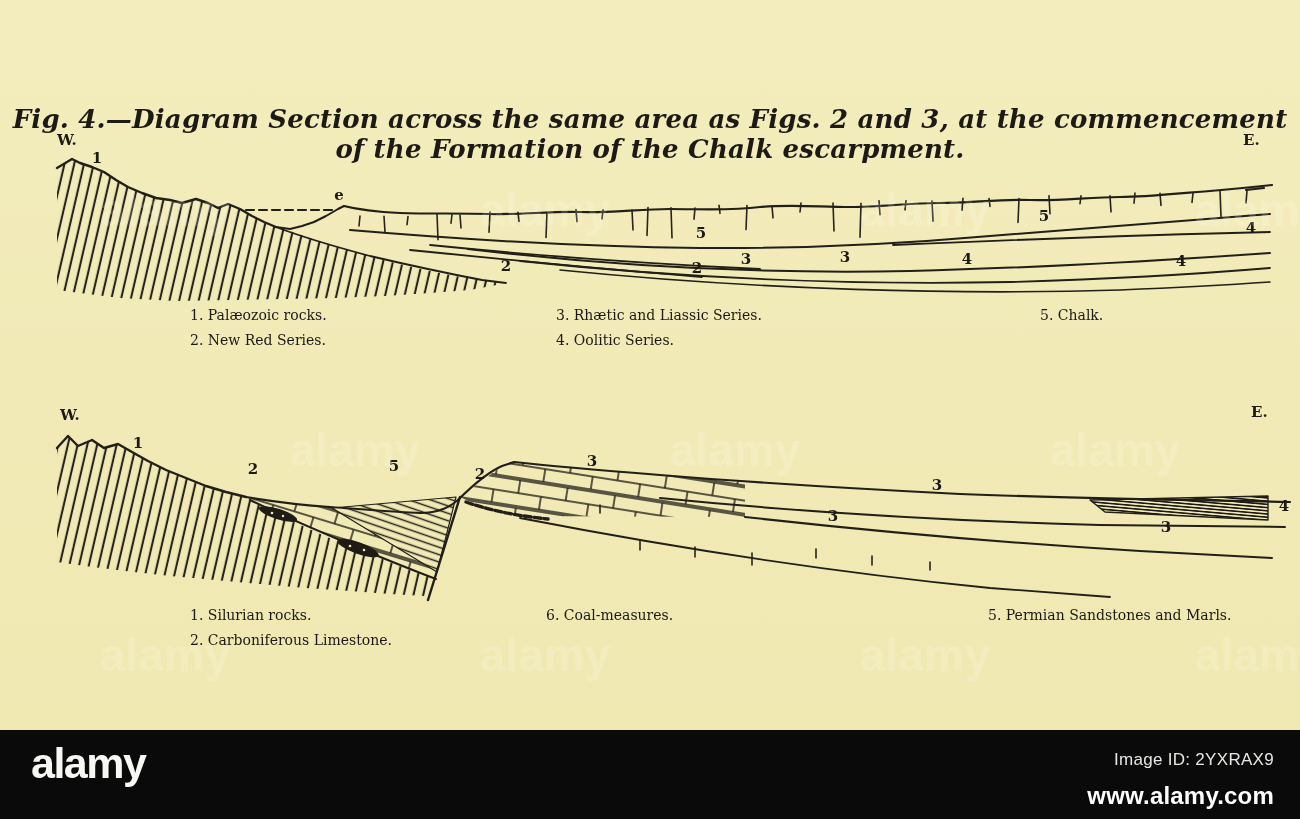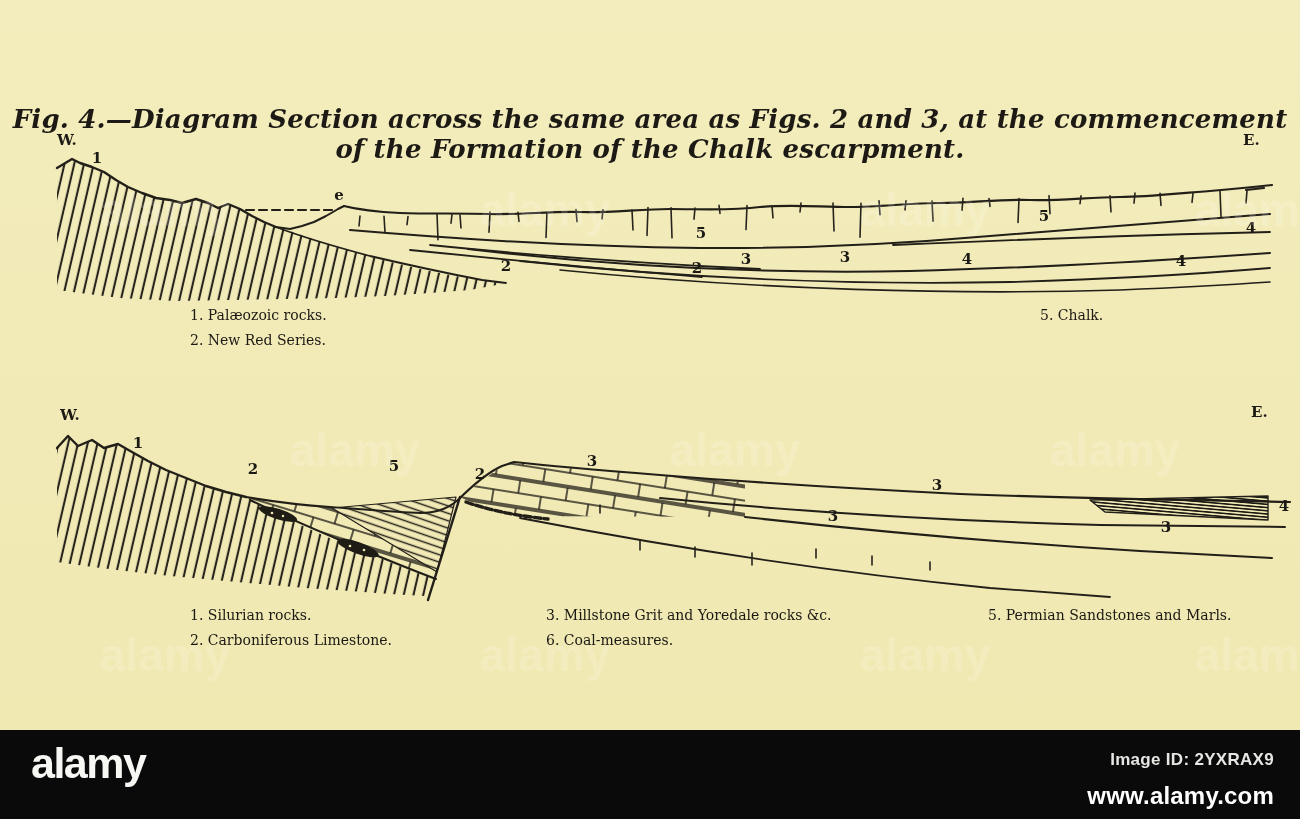--- a/index.html
+++ b/index.html
@@ -30,21 +30,21 @@
   }
   .alamy-bar{
     position:absolute;left:0;top:730px;width:1300px;height:89px;background:#0a0a0a;
     font-family:"Liberation Sans",sans-serif;
   }
   .alamy-logo{
     position:absolute;left:31px;top:9px;font-size:43px;font-weight:700;
     color:#f7f7f3;letter-spacing:-1.5px;
   }
   .bar-right{position:absolute;right:26px;top:20px;text-align:right;}
-  .bar-id{font-size:17px;font-weight:700;color:#e6e6e3;letter-spacing:.3px;}
+  .bar-id{font-size:17px;font-weight:400;color:#e6e6e3;letter-spacing:.3px;}
   .bar-url{margin-top:12px;font-size:24px;font-weight:700;color:#ffffff;letter-spacing:.2px;}
 </style>
 </head>
 <body>
 
 <div class="page">
 
   <svg width="1300" height="819" viewBox="0 0 1300 819" style="position:absolute;left:0;top:0">
     <defs>
       <pattern id="hachure" width="9.5" height="9.5" patternUnits="userSpaceOnUse" patternTransform="rotate(13)">
@@ -213,33 +213,36 @@
     </div>
 
   <div class="caption" style="top:104px">Fig. 4.—Diagram Section across the same area as Figs. 2 and 3, at the commencement of the Formation of the Chalk escarpment.</div>
   <div class="compass" style="left:57px;top:131px">W.</div>
   <div class="compass" style="left:1243px;top:131px">E.</div>
 
   <div class="legend" style="left:190px;top:303px">
     <div>1. Palæozoic rocks.</div>
     <div>2. New Red Series.</div>
   </div>
+  <div class="legend" style="left:556px;top:303px">
+    <div>3. Rhætic and Liassic Series.</div>
+    <div>4. Oolitic Series.</div>
+  </div>
   <div class="legend" style="left:1040px;top:303px">
     <div>5. Chalk.</div>
   </div>
 
   <div class="compass" style="left:60px;top:406px">W.</div>
   <div class="compass" style="left:1251px;top:403px">E.</div>
 
   <div class="legend" style="left:190px;top:603px">
     <div>1. Silurian rocks.</div>
     <div>2. Carboniferous Limestone.</div>
   </div>
   <div class="legend" style="left:546px;top:603px">
-    <div>3. Millstone Grit and Yoredale rocks &amp;c.</div>
     <div>6. Coal-measures.</div>
   </div>
   <div class="legend" style="left:988px;top:603px">
     <div>5. Permian Sandstones and Marls.</div>
   </div>
 
   <div class="alamy-bar">
     <div class="alamy-logo">alamy</div>
     <div class="bar-right">
       <div class="bar-id">Image ID: 2YXRAX9</div>

